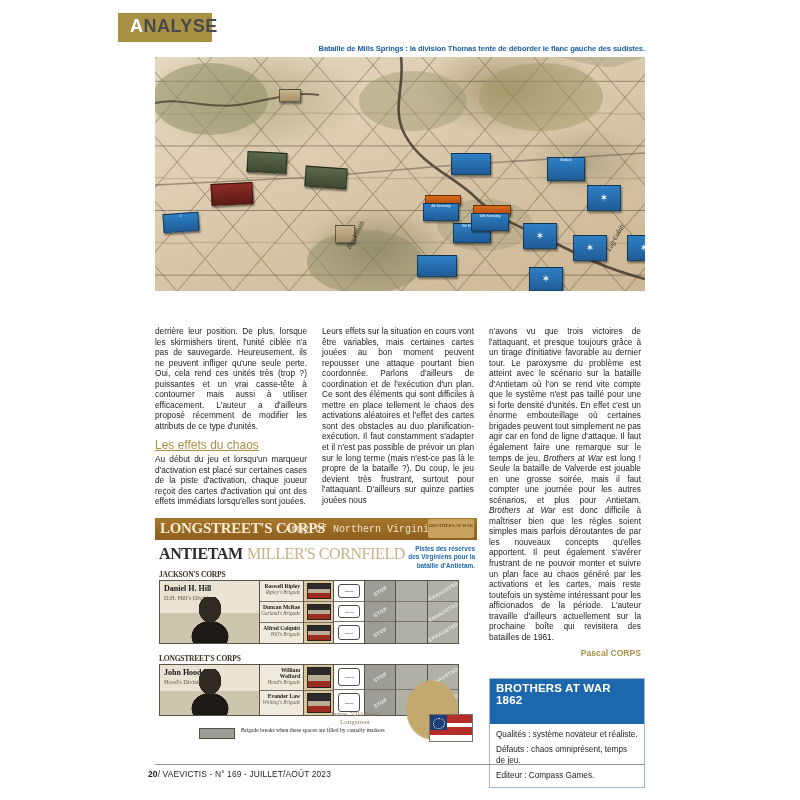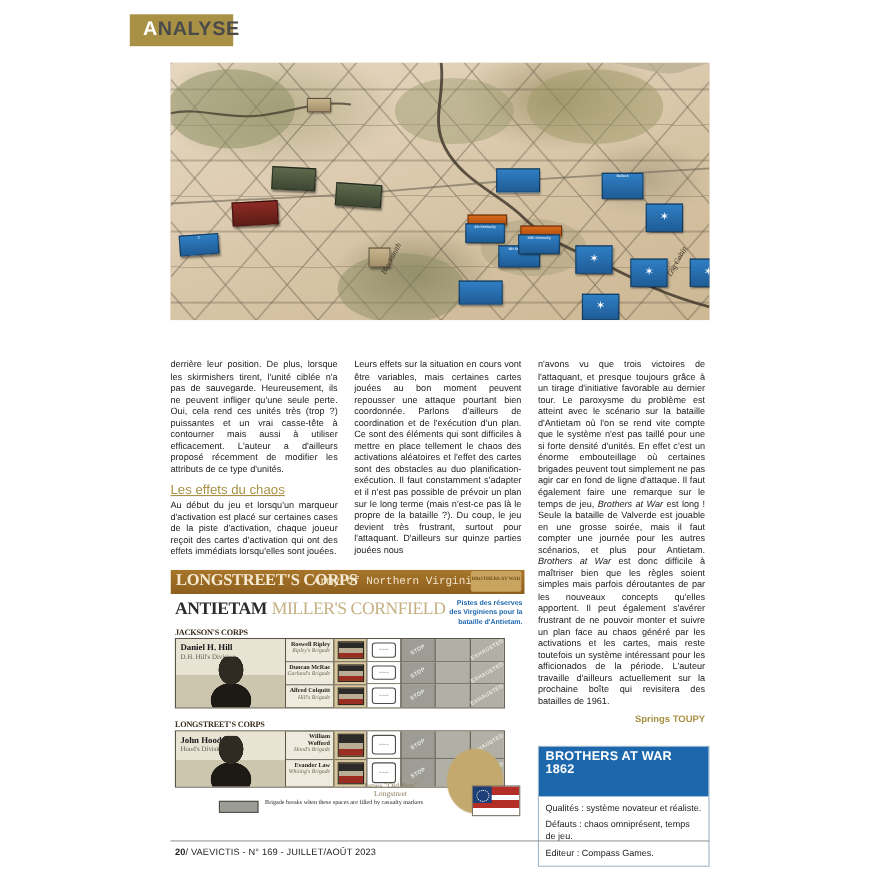--- a/index.html
+++ b/index.html
@@ -159,21 +159,21 @@
 
   
   .footer-rule {
     position: absolute;
     left: 155px; top: 764px;
     width: 490px; height: 1px;
     background: #9a9a9a;
   }
   .footer {
     position: absolute;
-    left: 159px; top: 769px;
+    left: 148px; top: 769px;
     font-size: 8.4px;
     color: #1c1c1c;
     letter-spacing: .15px;
   }
   .footer b { font-weight: bold; }
 
   
   .gamefig {
     position: absolute;
     left: 155px; top: 518px;
@@ -383,20 +383,21 @@
   }
 </style>
 </head>
 <body>
 
 <div class="page">
 
   <div class="rubric"></div>
   <div class="rubric-text"><span class="drop">A</span><span class="rest">NALYSE</span></div>
 
+  <div class="photo-caption">Bataille de Mills Springs : la division Thomas tente de déborder le flanc gauche des sudistes.</div>
 
   <div class="photo">
     <div class="photo-bg"></div>
 
     <svg class="hexgrid" width="490" height="234" viewBox="0 0 490 234">
       <defs>
         <pattern id="hexp" width="56" height="64.6" patternUnits="userSpaceOnUse" patternTransform="translate(-6,-8)">
           <path d="M14,0 L42,0 L56,16.15 L42,32.3 L14,32.3 L0,16.15 Z" fill="none" stroke="#4a3f33" stroke-width="0.9" stroke-opacity="0.55"></path>
           <path d="M42,32.3 L70,32.3 L84,48.45 L70,64.6 L42,64.6 L28,48.45 Z" fill="none" stroke="#4a3f33" stroke-width="0.9" stroke-opacity="0.55"></path>
           <path d="M-14,32.3 L14,32.3 L28,48.45 L14,64.6 L-14,64.6 L-28,48.45 Z" fill="none" stroke="#4a3f33" stroke-width="0.9" stroke-opacity="0.55"></path>
@@ -468,21 +469,21 @@
     <h3 class="subhead">Les effets du chaos</h3>
     <p>Au début du jeu et lorsqu'un marqueur d'activation est placé sur certaines cases de la piste d'activation, chaque joueur reçoit des cartes d'activation qui ont des effets immédiats lorsqu'elles sont jouées.</p>
   </div>
 
   <div class="col col-2">
     <p>Leurs effets sur la situation en cours vont être variables, mais certaines cartes jouées au bon moment peuvent repousser une attaque pourtant bien coordonnée. Parlons d'ailleurs de coordination et de l'exécution d'un plan. Ce sont des éléments qui sont difficiles à mettre en place tellement le chaos des activations aléatoires et l'effet des cartes sont des obstacles au duo planification-exécution. Il faut constamment s'adapter et il n'est pas possible de prévoir un plan sur le long terme (mais n'est-ce pas là le propre de la bataille ?). Du coup, le jeu devient très frustrant, surtout pour l'attaquant. D'ailleurs sur quinze parties jouées nous</p>
   </div>
 
   <div class="col col-3">
     <p><span>n'avons vu que trois victoires de l'attaquant, et presque toujours grâce à un tirage d'initiative favorable au dernier tour. Le paroxysme du problème est atteint avec le scénario sur la bataille d'Antietam où l'on se rend vite compte que le système n'est pas taillé pour une si forte densité d'unités. En effet c'est un énorme embouteillage où certaines brigades peuvent tout simplement ne pas agir car en fond de ligne d'attaque. Il faut également faire une remarque sur le temps de jeu, </span><span class="italic">Brothers at War</span><span> est long ! Seule la bataille de Valverde est jouable en une grosse soirée, mais il faut compter une journée pour les autres scénarios, et plus pour Antietam. </span><span class="italic">Brothers at War</span><span> est donc difficile à maîtriser bien que les règles soient simples mais parfois déroutantes de par les nouveaux concepts qu'elles apportent. Il peut également s'avérer frustrant de ne pouvoir monter et suivre un plan face au chaos généré par les activations et les cartes, mais reste toutefois un système intéressant pour les afficionados de la période. L'auteur travaille d'ailleurs actuellement sur la prochaine boîte qui revisitera des batailles de 1961.</span></p>
-    <div class="byline">Springs TOUPY</div>
+    <div class="byline">Pascal CORPS</div>
   </div>
 
   <div class="infobox">
     <div class="infobox-title">BROTHERS AT WAR 1862</div>
     <div class="infobox-body">
       <div>Qualités : système novateur et réaliste.</div>
       <div>Défauts : chaos omniprésent, temps de jeu.</div>
       <div>Editeur : Compass Games.</div>
     </div>
   </div>

